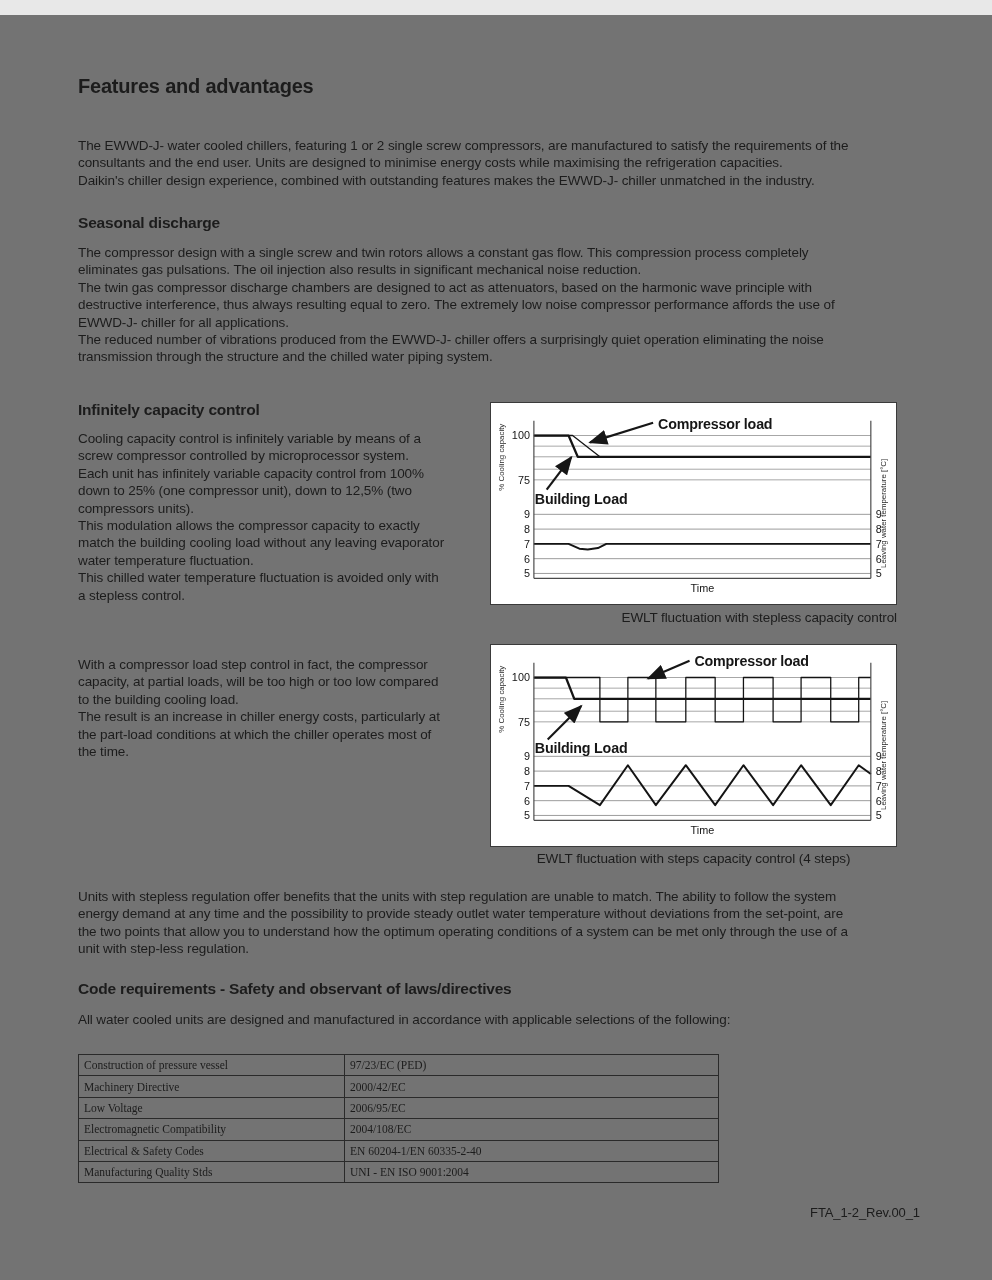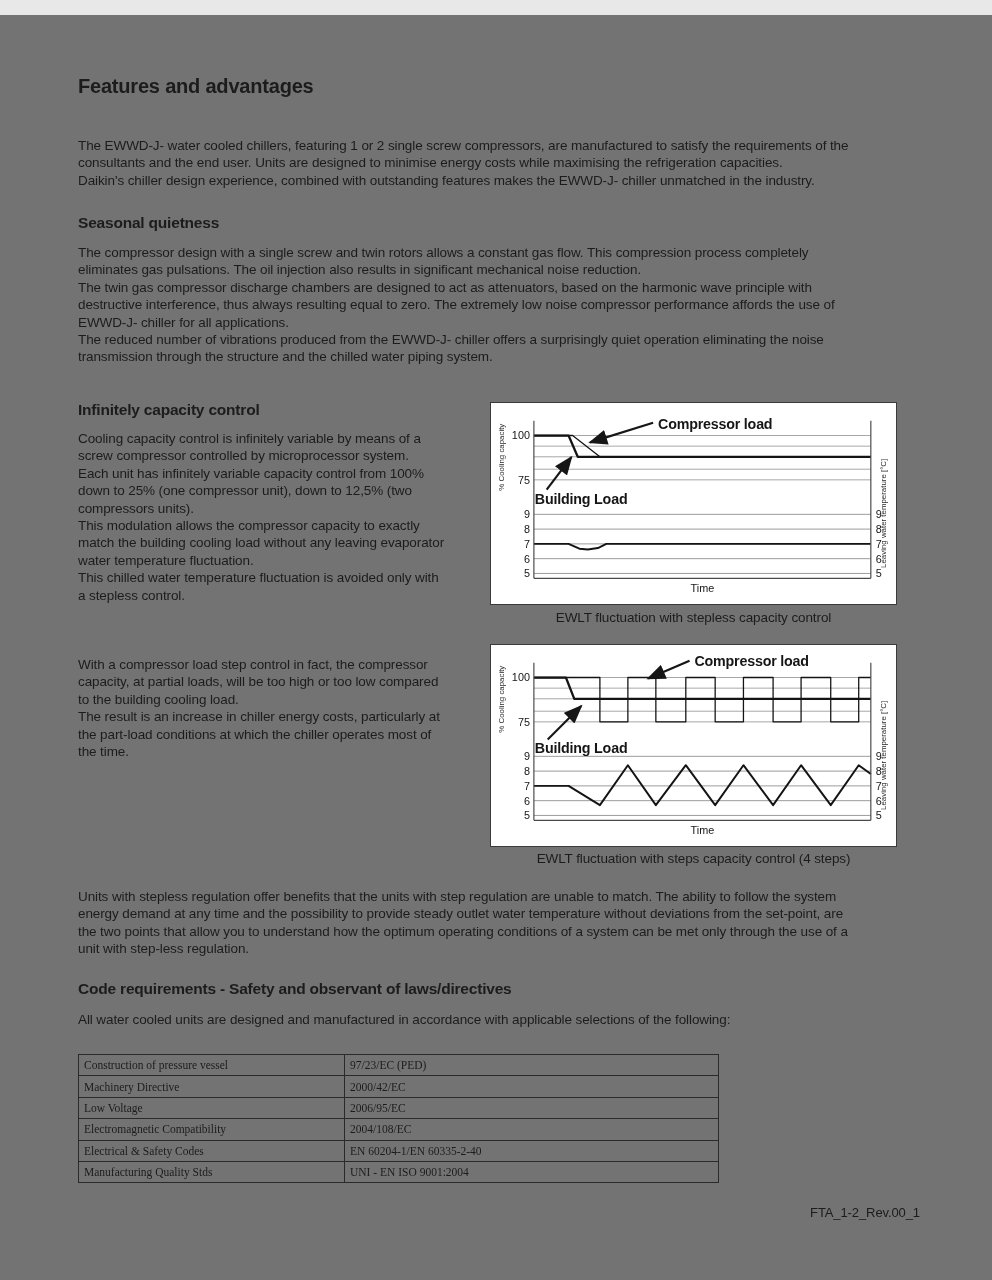--- a/index.html
+++ b/index.html
@@ -30,21 +30,21 @@
 <body>
 
 <div class="page">
 
   <h1 class="title">Features and advantages</h1>
 
   <p class="para" style="top:122px;">The EWWD-J- water cooled chillers, featuring 1 or 2 single screw compressors, are manufactured to satisfy the requirements of the
 consultants and the end user. Units are designed to minimise energy costs while maximising the refrigeration capacities.
 Daikin's chiller design experience, combined with outstanding features makes the EWWD-J- chiller unmatched in the industry.</p>
 
-  <h2 class="heading" style="top:199px;">Seasonal quietness</h2>
+  <h2 class="heading" style="top:199px;">Seasonal discharge</h2>
   <p class="para" style="top:229px;">The compressor design with a single screw and twin rotors allows a constant gas flow. This compression process completely
 eliminates gas pulsations. The oil injection also results in significant mechanical noise reduction.
 The twin gas compressor discharge chambers are designed to act as attenuators, based on the harmonic wave principle with
 destructive interference, thus always resulting equal to zero. The extremely low noise compressor performance affords the use of
 EWWD-J- chiller for all applications.
 The reduced number of vibrations produced from the EWWD-J- chiller offers a surprisingly quiet operation eliminating the noise
 transmission through the structure and the chilled water piping system.</p>
 
   <h2 class="heading" style="top:386px;">Infinitely capacity control</h2>
   <p class="para" style="top:415px;width:412px;">Cooling capacity control is infinitely variable by means of a
@@ -97,21 +97,21 @@
       <line class="axis" x1="42" y1="178" x2="384" y2="178"></line>
       <text class="tick" x="213" y="192" text-anchor="middle">Time</text>
       <text class="axlabel" transform="rotate(-90 12 55)" x="12" y="55" text-anchor="middle">% Cooling capacity</text>
       <text class="axlabel" transform="rotate(-90 399 112)" x="399" y="112" text-anchor="middle">Leaving water temperature [°C]</text>
       <line class="arrow" x1="163" y1="20" x2="99" y2="40" marker-end="url(#ah0)"></line>
       <text class="ann" x="168" y="26">Compressor load</text>
       <line class="arrow" x1="55" y1="88" x2="80" y2="55" marker-end="url(#ah0)"></line>
       <text class="ann" x="43" y="103">Building Load</text>
     </svg>
   </figure>
-  <div class="fig-caption" style="top:595px;">EWLT fluctuation with stepless capacity control</div>
+  <div class="fig-caption" style="top:595px;text-align:right;">EWLT fluctuation with stepless capacity control</div>
 
   <p class="para" style="top:641px;width:412px;">With a compressor load step control in fact, the compressor
 capacity, at partial loads, will be too high or too low compared
 to the building cooling load.
 The result is an increase in chiller energy costs, particularly at
 the part-load conditions at which the chiller operates most of
 the time.</p>
 
   <figure class="fig" style="top:629px;">
     <svg viewBox="0 0 407 203" width="404" height="200">

